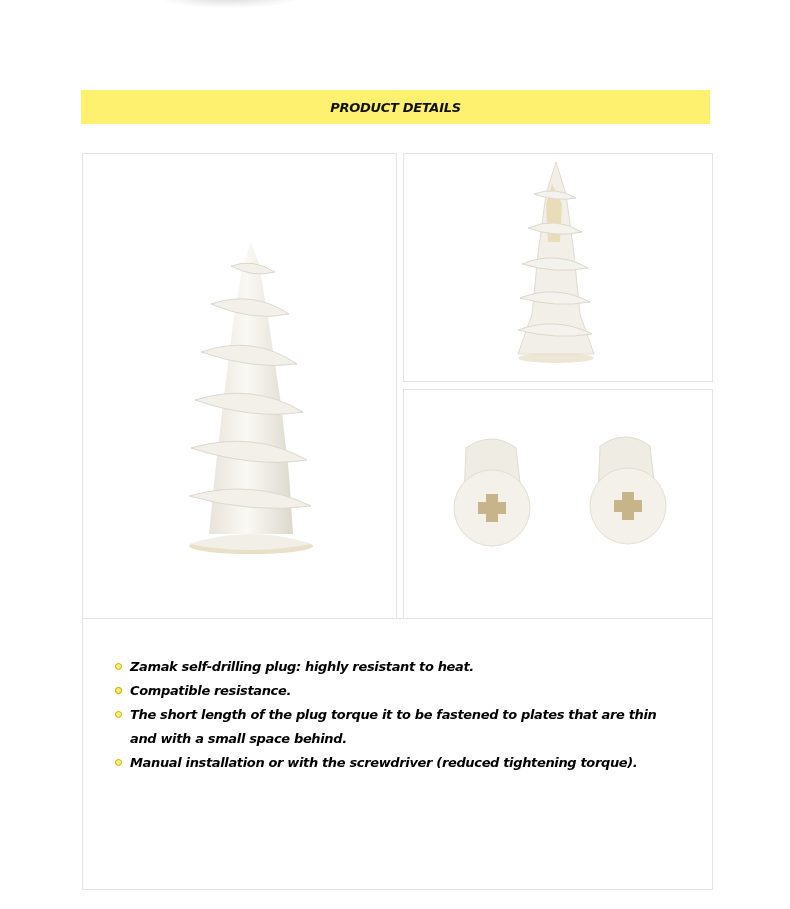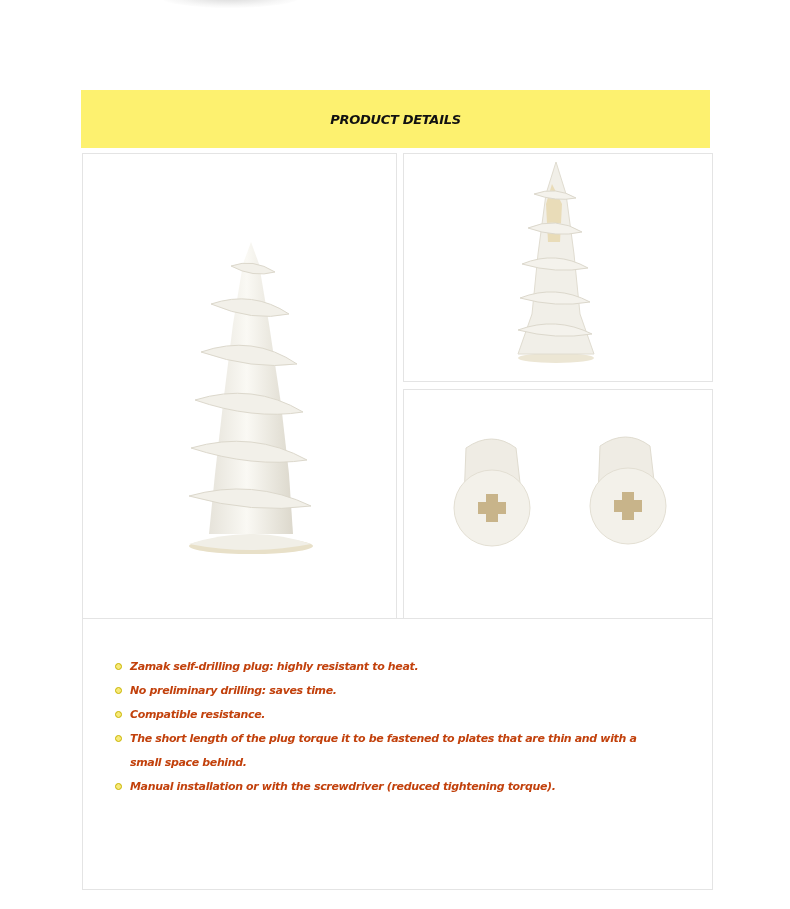--- a/index.html
+++ b/index.html
@@ -1,34 +1,34 @@
 <!DOCTYPE html>
 <html><head>
 <meta charset="utf-8">
 <style>
   html, body { margin: 0; padding: 0; background: #ffffff; }
   body { width: 790px; height: 909px; position: relative; overflow: hidden; font-family: "DejaVu Sans", "Liberation Sans", sans-serif; }
 
   .top-shadow { position: absolute; left: 160px; top: -14px; width: 140px; height: 22px; border-radius: 50%;
     background: radial-gradient(ellipse at center, rgba(180,180,180,0.55) 0%, rgba(220,220,220,0.25) 55%, rgba(255,255,255,0) 75%); }
 
-  .banner { position: absolute; left: 81px; top: 90px; width: 629px; height: 58px; background: #fdf16f;
+  .banner { position: absolute; left: 81px; top: 90px; width: 629px; height: 34px; background: #fdf16f;
     display: flex; align-items: center; justify-content: center; }
   .banner-title { font-style: italic; font-weight: bold; font-size: 13px; color: #111; letter-spacing: -0.3px; }
 
   .panel { position: absolute; border: 1px solid #e4e4e4; background: #fff; box-sizing: border-box; }
   .p-left { left: 82px; top: 153px; width: 315px; height: 466px; }
   .p-rt { left: 403px; top: 153px; width: 310px; height: 229px; }
   .p-rb { left: 403px; top: 389px; width: 310px; height: 230px; }
   .p-text { left: 82px; top: 618px; width: 631px; height: 272px; border-top: 1px solid #e4e4e4; }
   .panel svg { position: absolute; left: 0; top: 0; }
 
   .features { position: absolute; left: 112px; top: 655px; margin: 0; padding: 0; list-style: none; width: 550px; }
-  .features li { position: relative; padding-left: 18px; font-style: italic; font-weight: bold; font-size: 11px;
-    line-height: 24px; color: #c2410c; letter-spacing: -0.35px; }
+  .features li { position: relative; padding-left: 18px; font-style: italic; font-weight: bold; font-size: 13px;
+    line-height: 24px; color: #000000; letter-spacing: -0.35px; }
   .bullet { position: absolute; left: 3px; top: 8px; width: 5px; height: 5px; border-radius: 50%;
     border: 1.5px solid #c9b400; background: #f7e97a; box-sizing: border-box; width: 7px; height: 7px; }
 </style>
 </head>
 <body>
 
 <div class="top-shadow"></div>
 
 <div class="banner">
   <span class="banner-title">PRODUCT DETAILS</span>
@@ -83,17 +83,17 @@
       <path d="M196 56 Q222 38 246 56 L252 108 L194 108 Z" fill="#efece4" stroke="#e0dcd0"></path>
       <ellipse cx="224" cy="116" rx="38" ry="38" fill="#f3f1ea" stroke="#e3dfd3"></ellipse>
       <path d="M218 102 h12 v8 h8 v12 h-8 v8 h-12 v-8 h-8 v-12 h8z" fill="#c8b48a"></path>
     </g>
   </svg>
 </div>
 
 <div class="panel p-text"></div>
 <ul class="features">
   <li><span class="bullet"></span><span>Zamak self-drilling plug: highly resistant to heat.</span></li>
-  <li><span class="bullet"></span><span>No preliminary drilling: saves time.</span></li>
+  <li><span class="bullet"></span></li>
   <li><span class="bullet"></span><span>Compatible resistance.</span></li>
   <li><span class="bullet"></span><span>The short length of the plug torque it to be fastened to plates that are thin and with a small space behind.</span></li>
   <li><span class="bullet"></span><span>Manual installation or with the screwdriver (reduced tightening torque).</span></li>
 </ul>
 
 </body></html>

